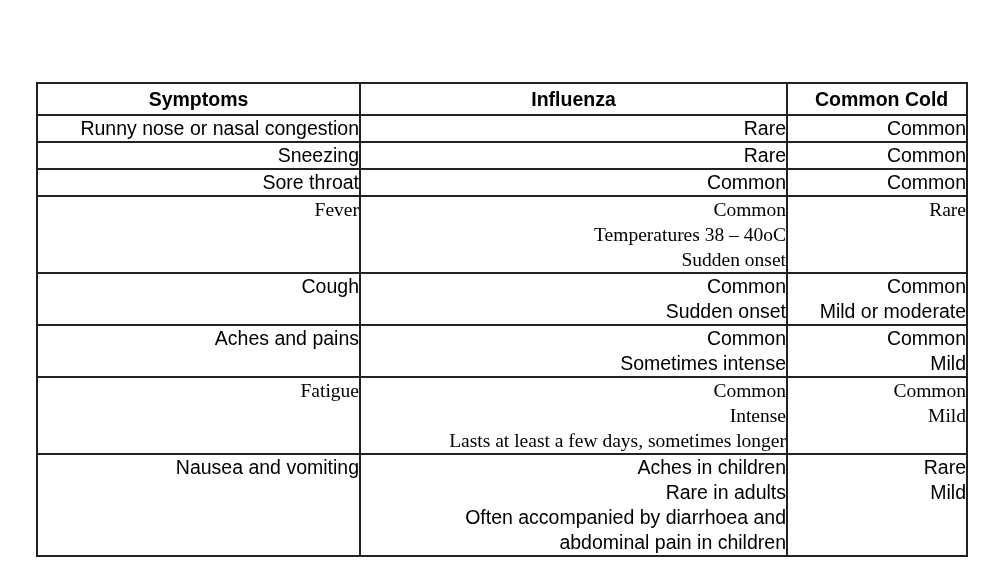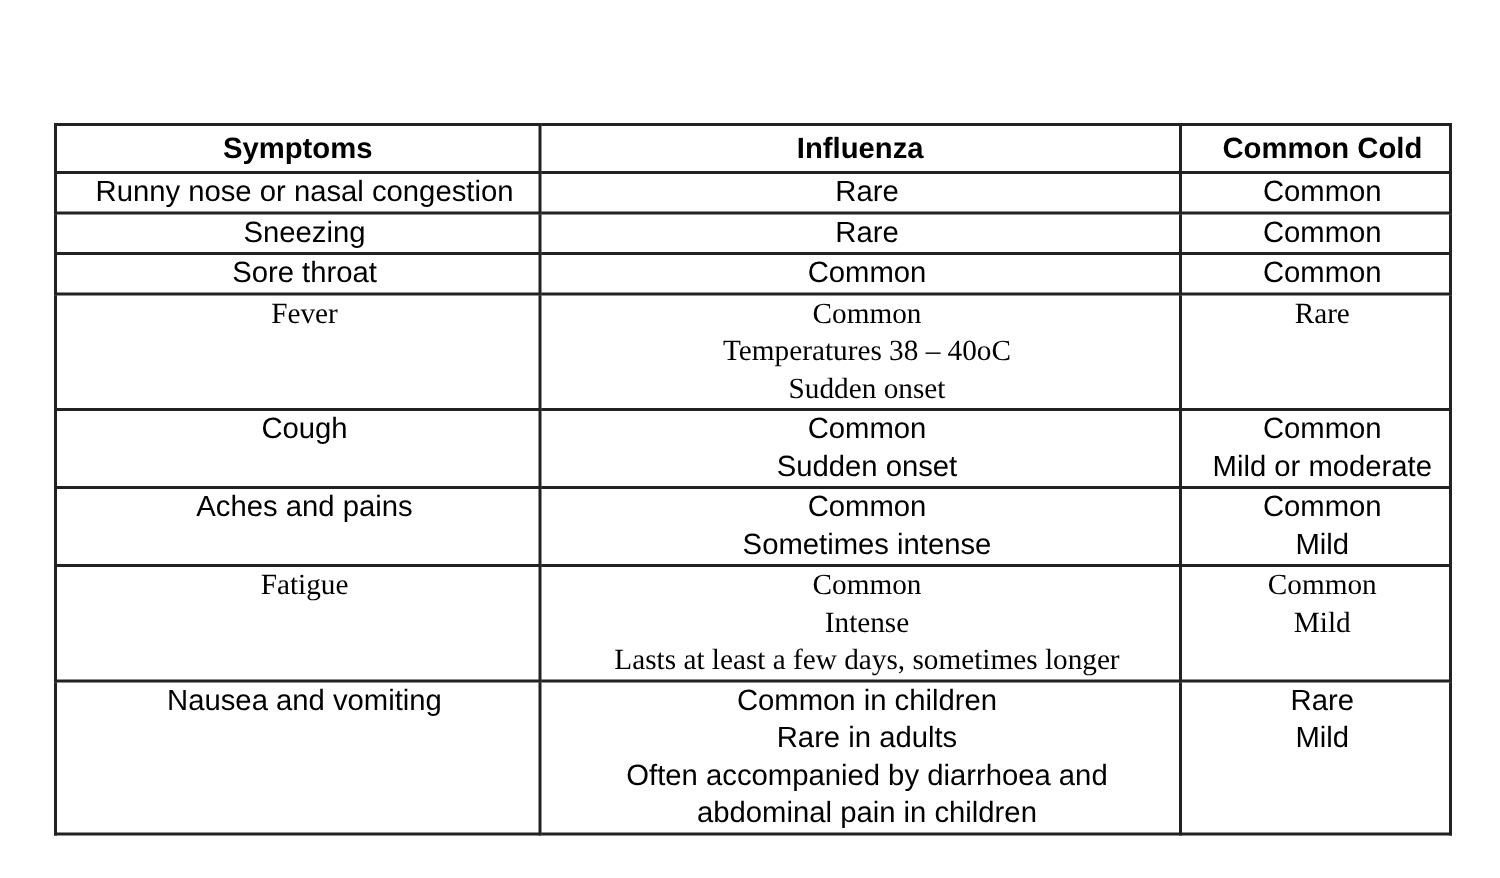--- a/index.html
+++ b/index.html
@@ -14,21 +14,21 @@
       line-height: 25px;
       margin-top: 48px;
     }
     table.sym col.c1 { width: 323px; }
     table.sym col.c2 { width: 427px; }
     table.sym col.c3 { width: 180px; }
     table.sym th, table.sym td {
       border: 2px solid #222;
       vertical-align: top;
       padding: 0 0 0 9px;
-      text-align: center;
+      text-align: right;
       white-space: nowrap;
       overflow: hidden;
     }
     table.sym th {
       font-weight: bold;
       text-align: center;
       height: 28px;
       line-height: 30px;
       padding: 0;
     }
@@ -124,21 +124,21 @@
         <span class="line">Lasts at least a few days, sometimes longer</span>
       </td>
       <td>
         <span class="line">Common</span>
         <span class="line">Mild</span>
       </td>
     </tr>
     <tr class="r-nausea">
       <td>Nausea and vomiting</td>
       <td>
-        <span class="line">Common in children</span>
+        <span class="line">Aches in children</span>
         <span class="line">Rare in adults</span>
         <span class="line">Often accompanied by diarrhoea and</span>
         <span class="line">abdominal pain in children</span>
       </td>
       <td>
         <span class="line">Rare</span>
         <span class="line">Mild</span>
       </td>
     </tr>
   </tbody>

